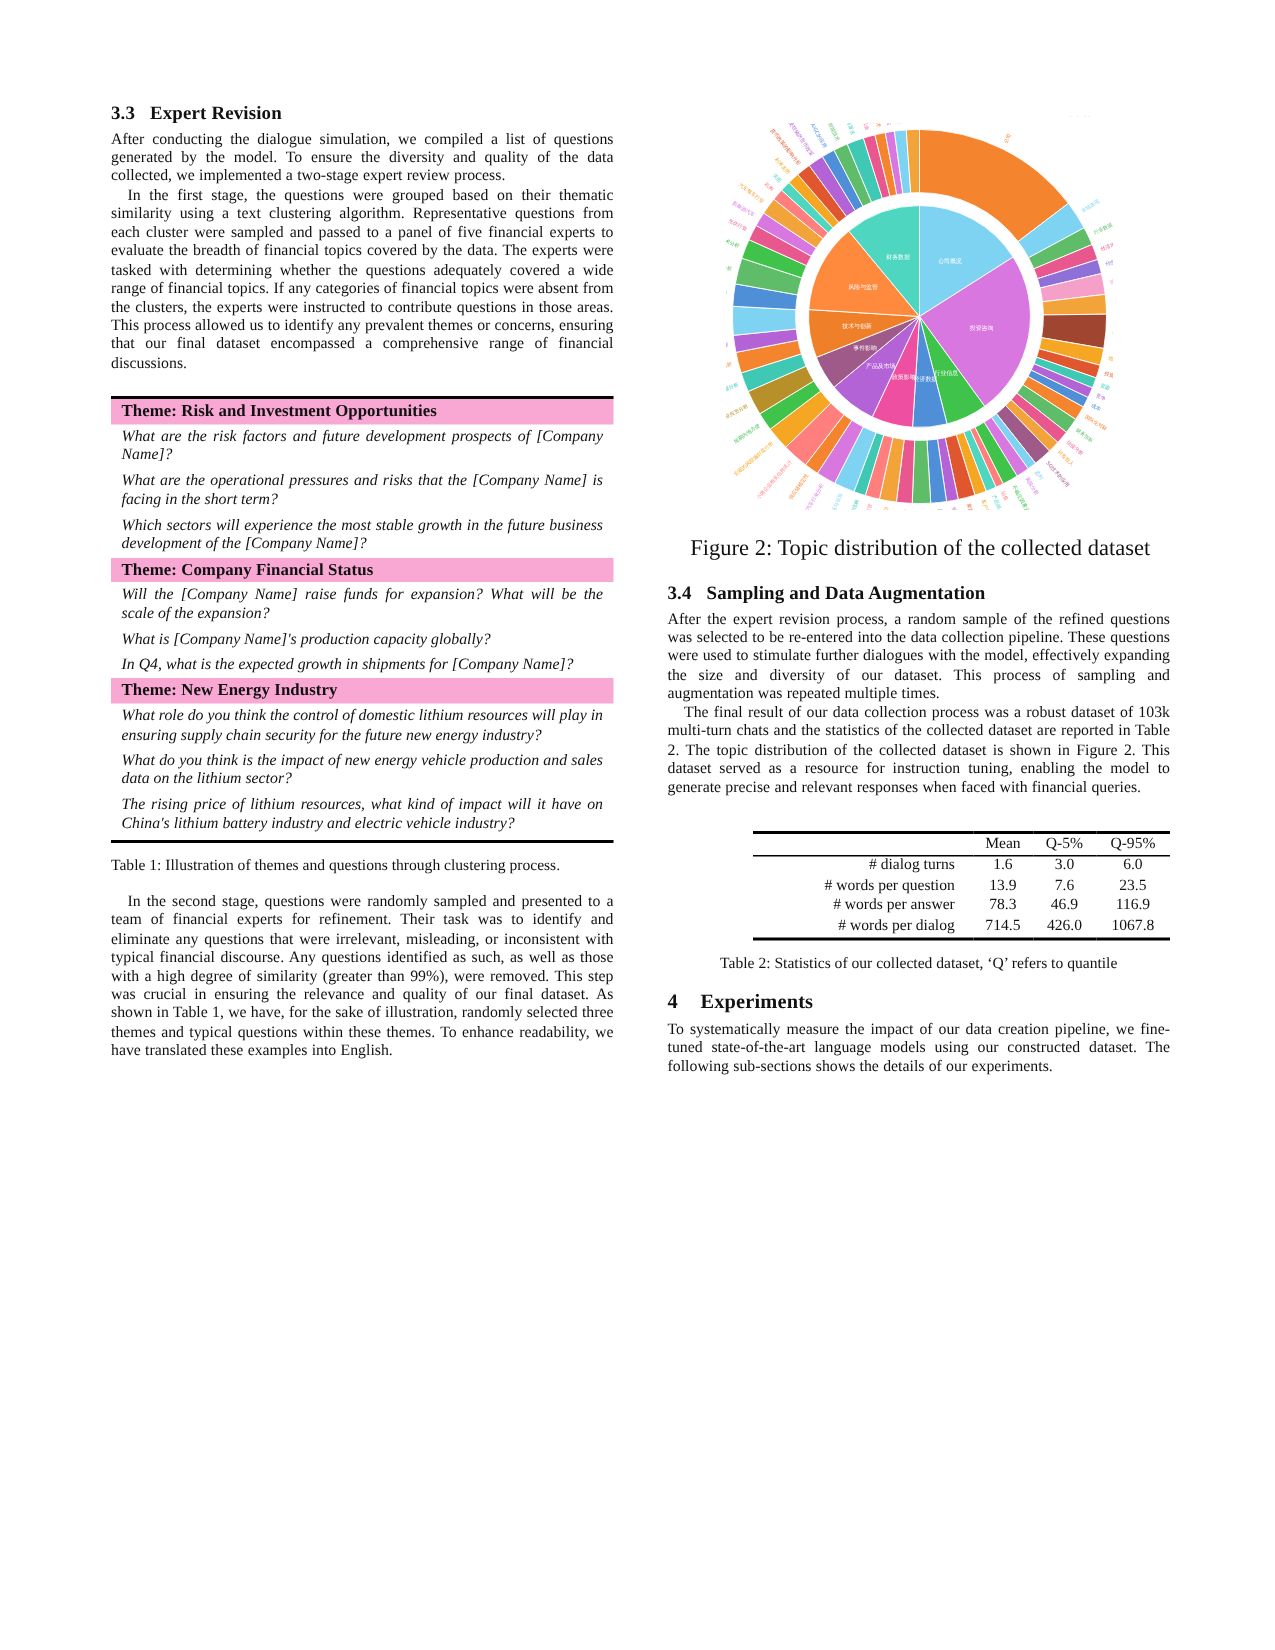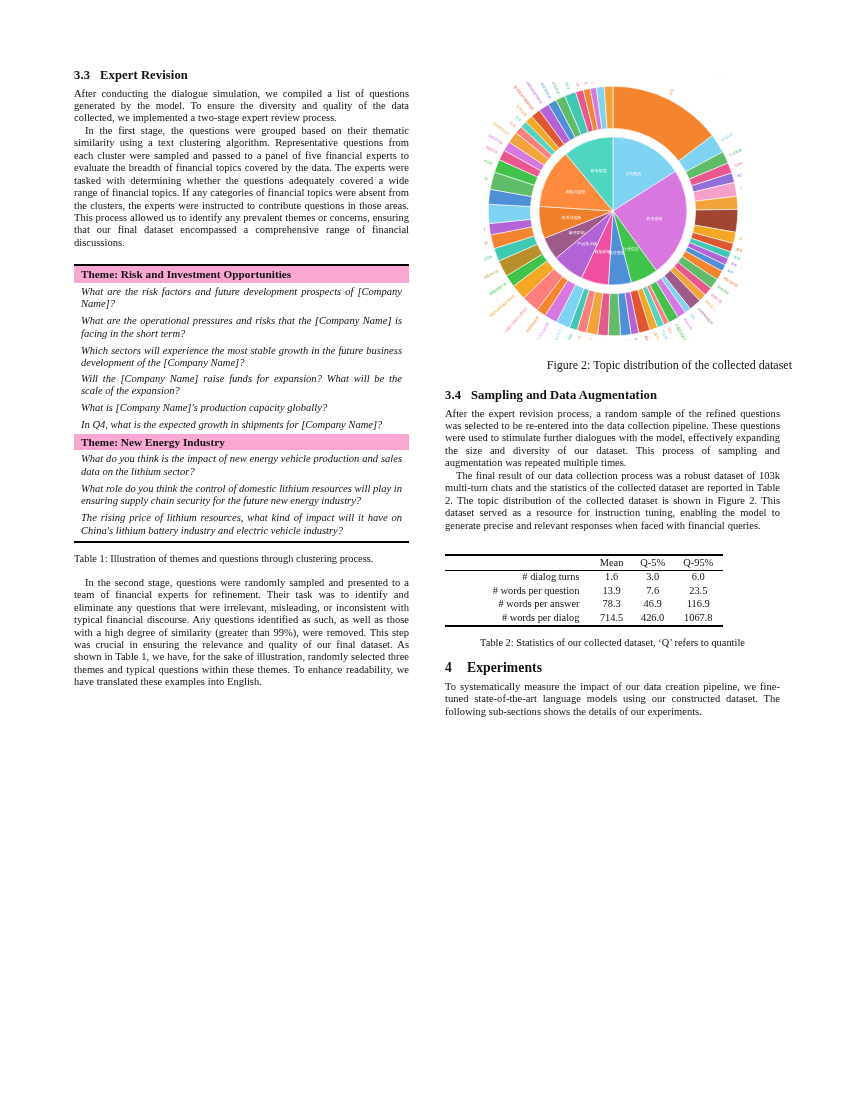--- a/index.html
+++ b/index.html
@@ -83,21 +83,21 @@
     line-height: 12.3px;
     text-align: left;
     margin-top: 10px;
   }
   .caption.center { text-align: center; }
 
   
   .table2wrap {
     margin-top: 22px;
     display: flex;
-    justify-content: flex-start;
+    justify-content: flex-end;
   }
   table.stats {
     border-collapse: collapse;
     font-size: 10.4px;
     width: 278px;
   }
   table.stats th, table.stats td {
     padding: 0.6px 2px;
     line-height: 12.4px;
     font-weight: normal;
@@ -126,25 +126,25 @@
   .sun {
     position: absolute;
     left: 50%;
     top: 14px;
     transform: translateX(-50%);
     width: 258px;
     height: 258px;
   }
   .figcap {
     position: absolute;
-    left: 12px;
+    left: 1px;
     top: 290px;
     width: 100%;
-    text-align: right;
-    font-size: 12px;
+    text-align: center;
+    font-size: 15px;
   }
   .corner-mark {
     position: absolute;
     right: 52px;
     top: 8px;
     font-size: 5px;
     color: #cbcbcb;
     letter-spacing: 1px;
   }
   svg text { font-family: "DejaVu Sans", sans-serif; }
@@ -163,27 +163,28 @@
       <p class="body">After conducting the dialogue simulation, we compiled a list of questions generated by the model. To ensure the diversity and quality of the data collected, we implemented a two-stage expert review process.</p>
       <p class="body indent">In the first stage, the questions were grouped based on their thematic similarity using a text clustering algorithm. Representative questions from each cluster were sampled and passed to a panel of five financial experts to evaluate the breadth of financial topics covered by the data. The experts were tasked with determining whether the questions adequately covered a wide range of financial topics. If any categories of financial topics were absent from the clusters, the experts were instructed to contribute questions in those areas. This process allowed us to identify any prevalent themes or concerns, ensuring that our final dataset encompassed a comprehensive range of financial discussions.</p>
 
       <div class="table1">
 
         <div class="theme-band">Theme: Risk and Investment Opportunities</div>
         <div class="q first">What are the risk factors and future development prospects of [Company Name]?</div>
         <div class="q">What are the operational pressures and risks that the [Company Name] is facing in the short term?</div>
         <div class="q tight">Which sectors will experience the most stable growth in the future business development of the [Company Name]?</div>
 
+        <div class="theme-band">Theme: Company Financial Status</div>
         <div class="q first">Will the [Company Name] raise funds for expansion? What will be the scale of the expansion?</div>
         <div class="q">What is [Company Name]'s production capacity globally?</div>
         <div class="q tight">In Q4, what is the expected growth in shipments for [Company Name]?</div>
 
         <div class="theme-band">Theme: New Energy Industry</div>
+        <div class="q">What role do you think the control of domestic lithium resources will play in ensuring supply chain security for the future new energy industry?</div>
         <div class="q first">What do you think is the impact of new energy vehicle production and sales data on the lithium sector?</div>
-        <div class="q">What role do you think the control of domestic lithium resources will play in ensuring supply chain security for the future new energy industry?</div>
         <div class="q">The rising price of lithium resources, what kind of impact will it have on China's lithium battery industry and electric vehicle industry?</div>
 
       </div>
 
       <div class="caption">Table 1: Illustration of themes and questions through clustering process.</div>
 
       <div class="spacer-sec"></div>
       <p class="body indent">In the second stage, questions were randomly sampled and presented to a team of financial experts for refinement. Their task was to identify and eliminate any questions that were irrelevant, misleading, or inconsistent with typical financial discourse. Any questions identified as such, as well as those with a high degree of similarity (greater than 99%), were removed. This step was crucial in ensuring the relevance and quality of our final dataset. As shown in Table 1, we have, for the sake of illustration, randomly selected three themes and typical questions within these themes. To enhance readability, we have translated these examples into English.</p>
 
     </div>

